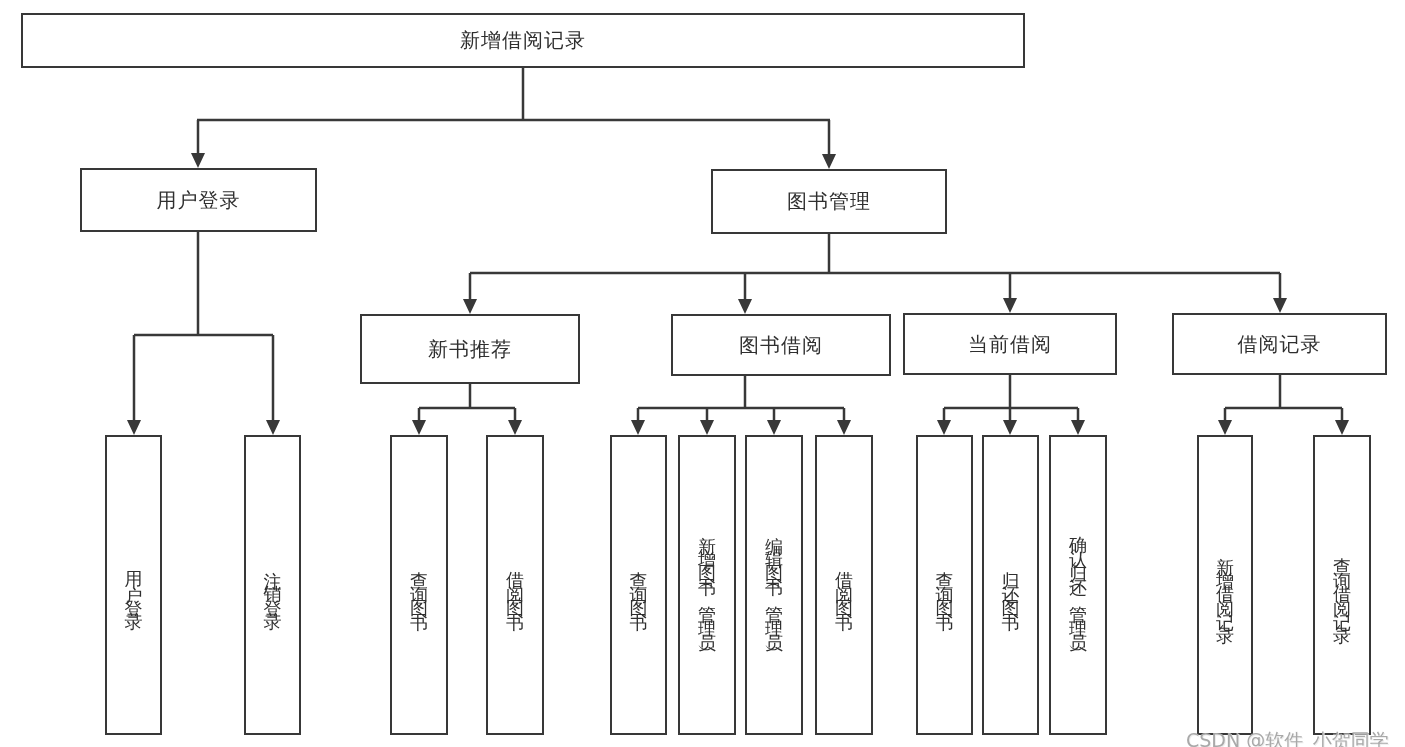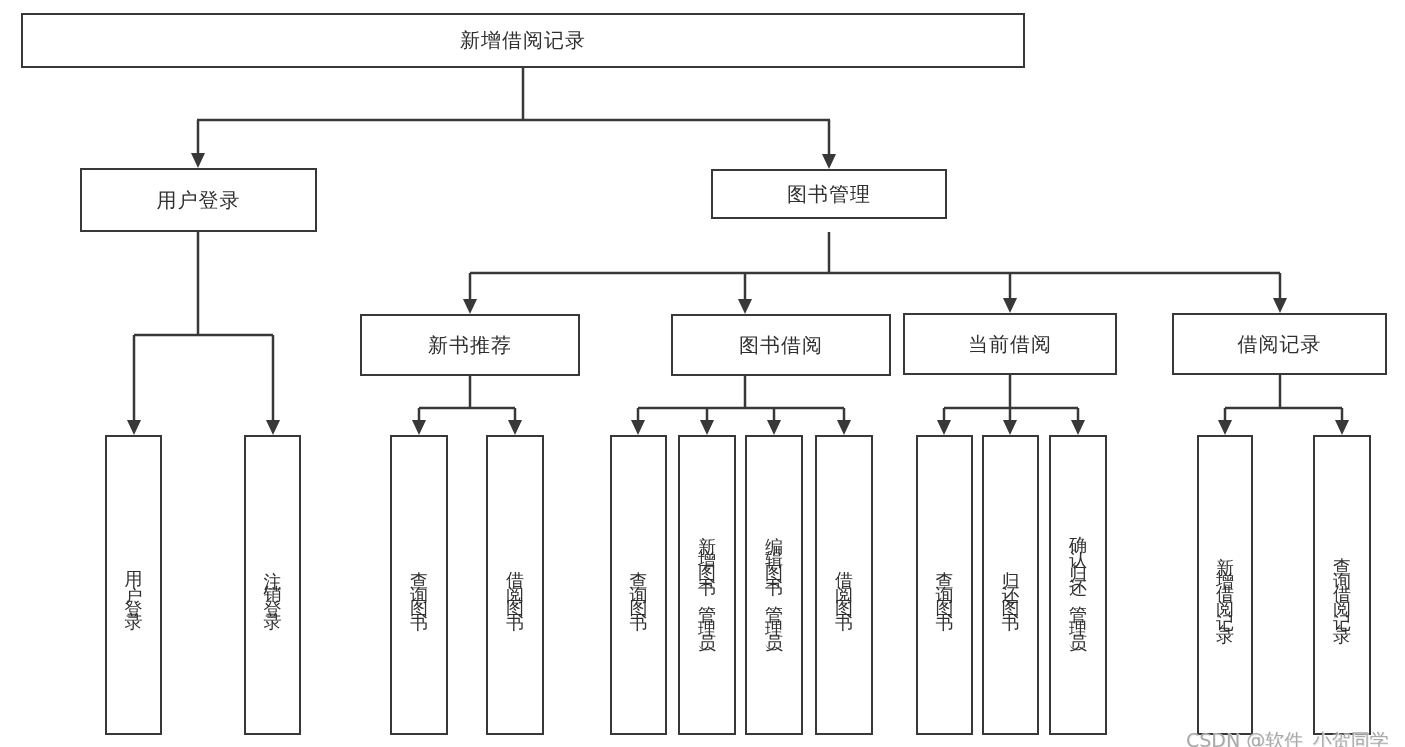--- a/index.html
+++ b/index.html
@@ -25,23 +25,23 @@
     font-size:18px;
     writing-mode:vertical-rl;
     text-orientation:mixed;
     letter-spacing:14px;
     line-height:1;
   }
   
   .n-root{left:21px;top:13px;width:1004px;height:55px;}
   
   .n-userlogin{left:80px;top:168px;width:237px;height:64px;}
-  .n-bookmgmt{left:711px;top:169px;width:236px;height:50px;}
+  .n-bookmgmt{left:711px;top:169px;width:236px;height:65px;}
   
-  .n-newbook{left:360px;top:314px;width:220px;height:62px;}
+  .n-newbook{left:360px;top:314px;width:220px;height:70px;}
   .n-borrowing{left:635px;top:314px;width:220px;height:62px;margin-left:36px;}
   .n-current{left:903px;top:313px;width:214px;height:62px;}
   .n-records{left:1172px;top:313px;width:215px;height:62px;}
   
   .leaf{top:435px;height:300px;}
   .l-a1{left:105px;width:57px;}
   .l-a2{left:244px;width:57px;}
   .l-b1{left:390px;width:58px;}
   .l-b2{left:486px;width:58px;}
   .l-c1{left:610px;width:57px;}

